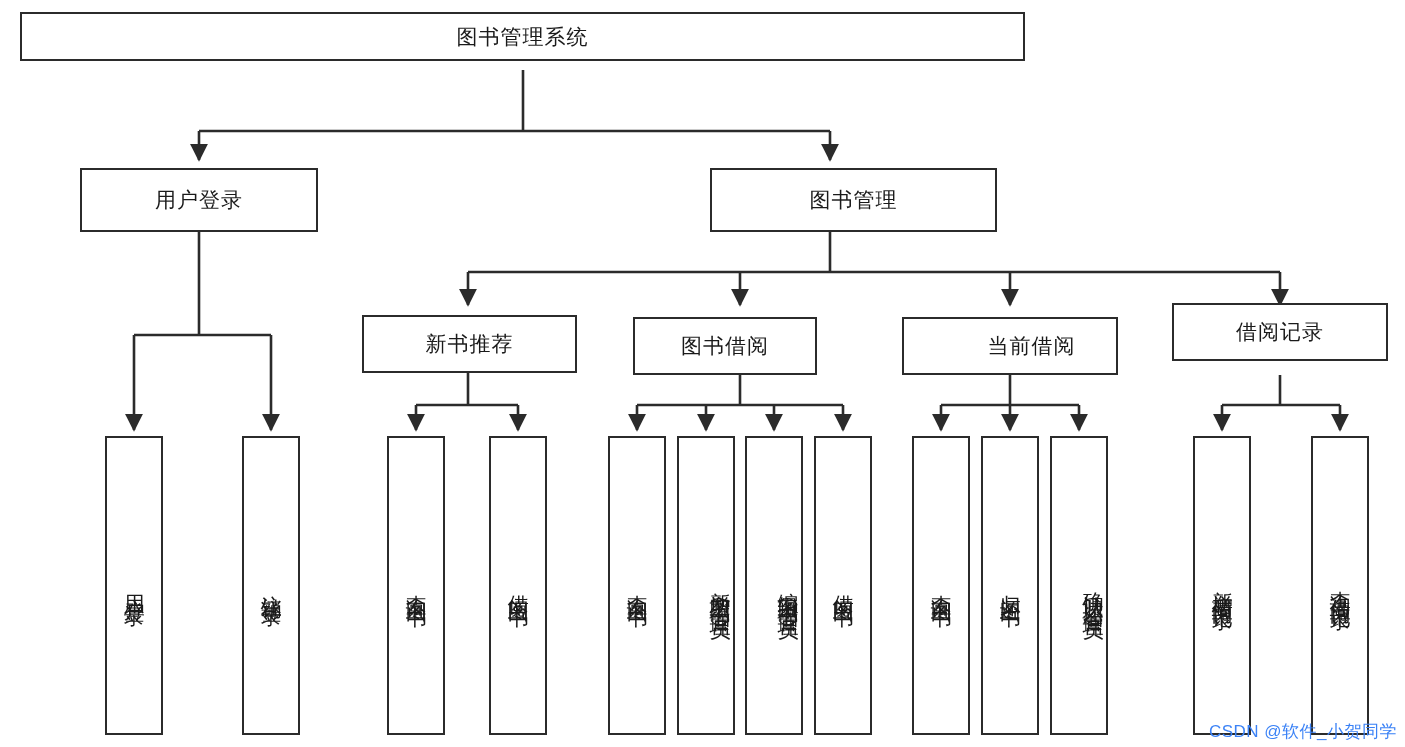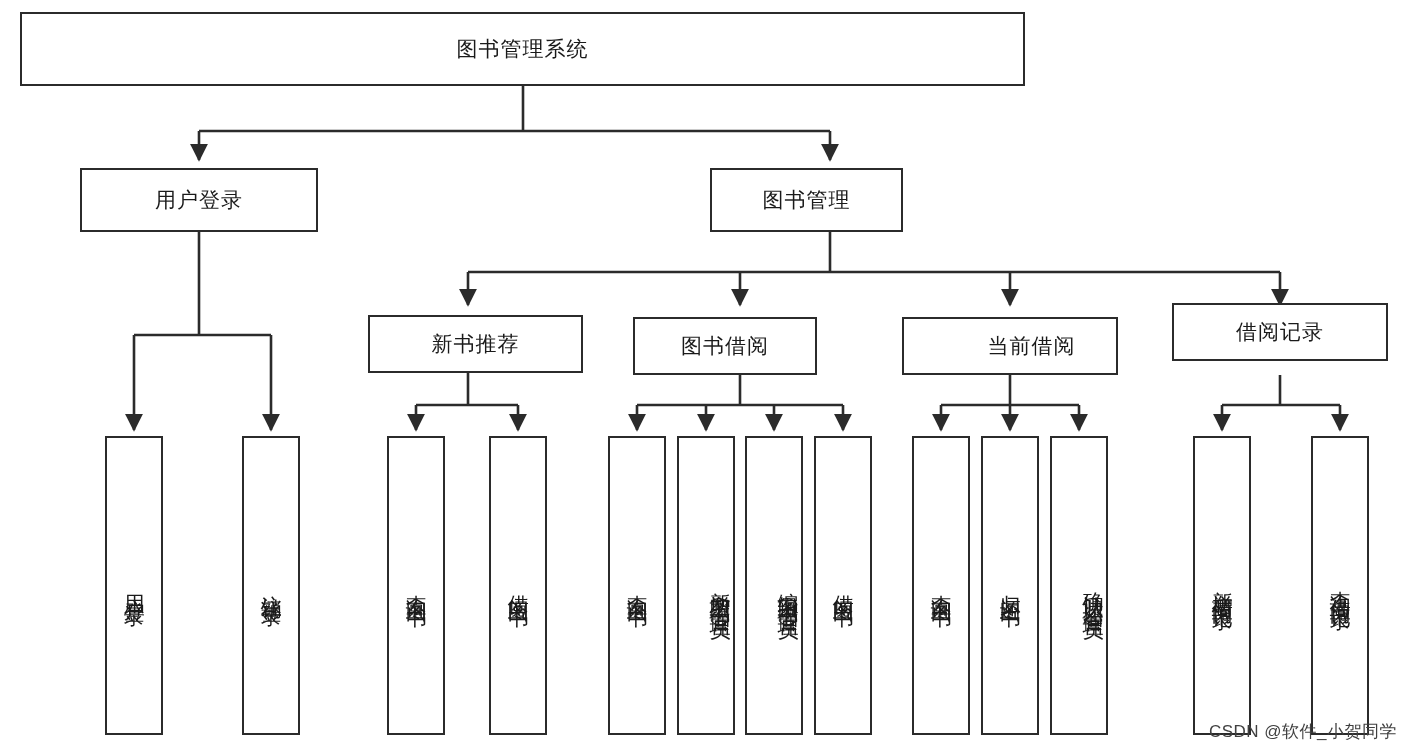--- a/index.html
+++ b/index.html
@@ -55,21 +55,21 @@
   }
   .node-v.center-v {
     align-items: center;
     padding-top: 0;
   }
   #watermark {
     position: absolute;
     right: 8px;
     bottom: 4px;
     font-size: 17px;
-    color: #404040;
+    color: #3b82f6;
     letter-spacing: 0.5px;
     white-space: nowrap;
     user-select: none;
   }
 </style>
 </head>
 <body>
 
 <div id="diagram-root">
 
@@ -116,33 +116,33 @@
       <path d="M 1010 405 L 1010 430" marker-end="url(#arrow)"></path>
       <path d="M 1079 405 L 1079 430" marker-end="url(#arrow)"></path>
 
       <path d="M 1280 375 L 1280 405"></path>
       <path d="M 1222 405 L 1340 405"></path>
       <path d="M 1222 405 L 1222 430" marker-end="url(#arrow)"></path>
       <path d="M 1340 405 L 1340 430" marker-end="url(#arrow)"></path>
     </g>
   </svg>
 
-  <div class="node node-h" style="left:20px; top:12px; width:1005px; height:74px;">
+  <div class="node node-h" style="left:20px; top:12px; width:1005px; height:49px;">
     <span>图书管理系统</span>
   </div>
 
   <div class="node node-h" style="left:80px; top:168px; width:238px; height:64px;">
     <span>用户登录</span>
   </div>
 
-  <div class="node node-h" style="left:710px; top:168px; width:193px; height:64px;">
+  <div class="node node-h" style="left:710px; top:168px; width:287px; height:64px;">
     <span>图书管理</span>
   </div>
 
-  <div class="node node-h" style="left:362px; top:315px; width:215px; height:58px;margin-left:6px;">
+  <div class="node node-h" style="left:362px; top:315px; width:215px; height:58px;">
     <span>新书推荐</span>
   </div>
 
   <div class="node node-h" style="left:633px; top:317px; width:184px; height:58px;">
     <span>图书借阅</span>
   </div>
 
   <div class="node node-h" style="left:902px; top:317px; width:216px; height:58px;padding-left:43px;">
     <span>当前借阅</span>
   </div>

